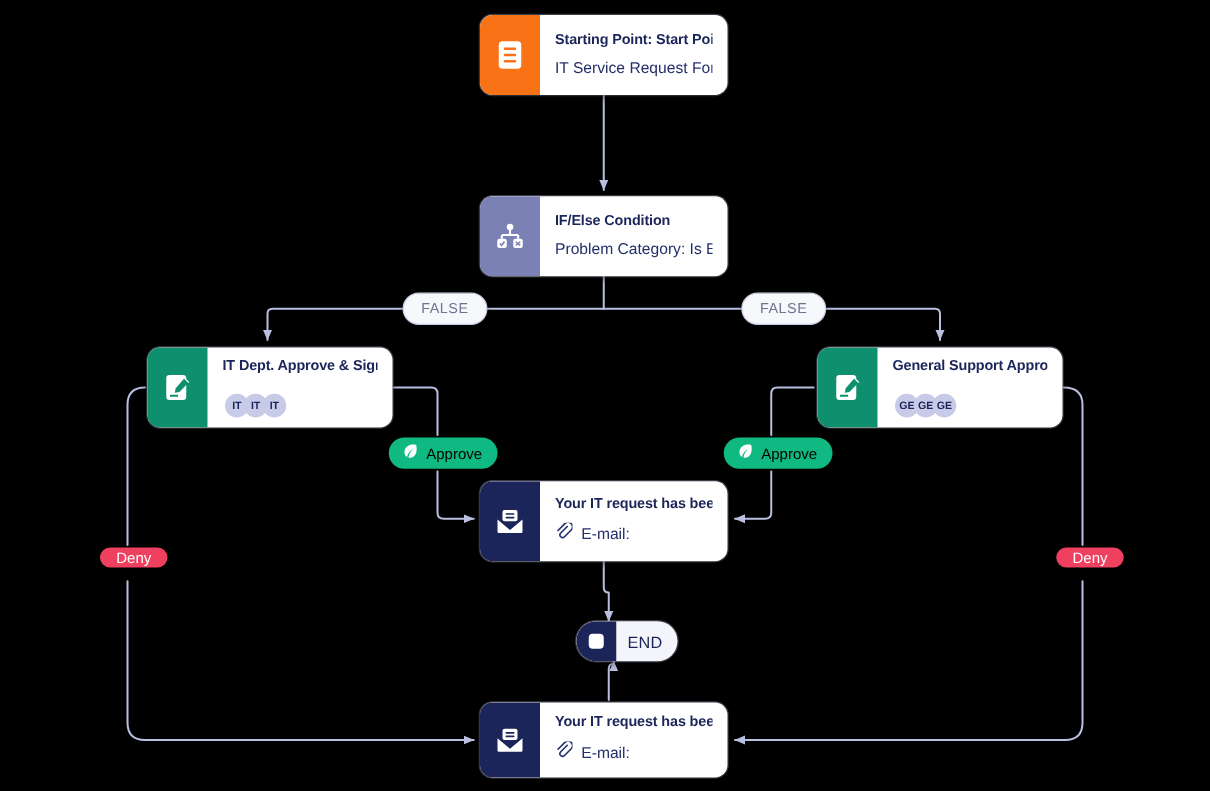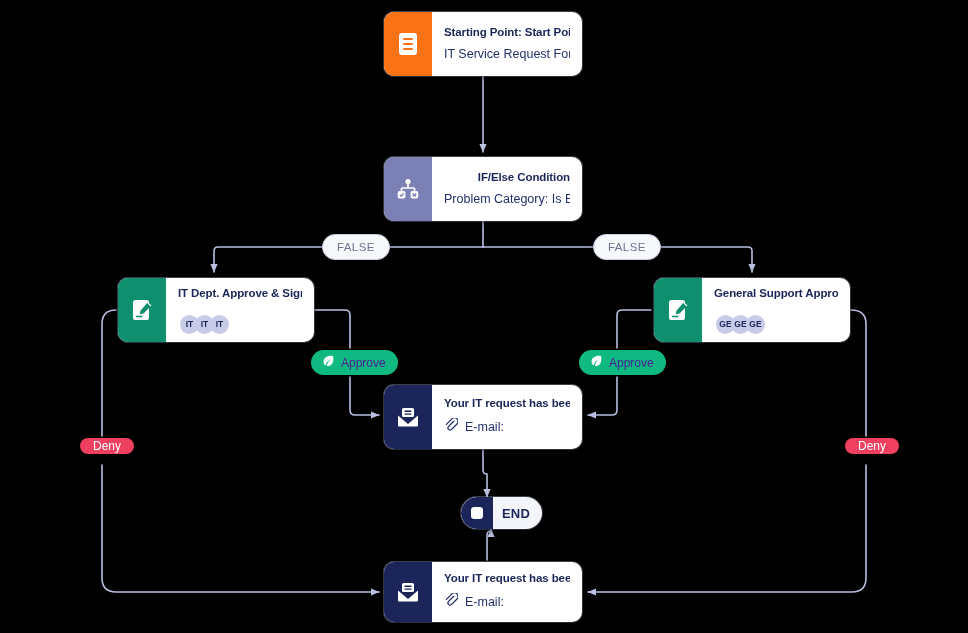--- a/index.html
+++ b/index.html
@@ -128,21 +128,21 @@
     border: 1px solid #c9cde4;
     color: #6e7390;
     font-size: 11.5px;
     letter-spacing: 0.4px;
     box-shadow: 0 1px 3px rgba(0,0,0,0.35);
   }
   .pill-approve {
     height: 25px;
     padding: 0 12px 0 10px;
     background: #10b981;
-    color: #4c1d95;
+    color: #000000;
     font-size: 12px;
     gap: 6px;
     box-shadow: 0 1px 3px rgba(0,0,0,0.35);
   }
   .pill-deny {
     height: 16px;
     padding: 0 13px;
     background: #ef4060;
     color: #ffffff;
     font-size: 12px;
@@ -165,21 +165,21 @@
     height: 32px;
     flex: 0 0 32px;
     background: #1b2559;
     display: flex;
     align-items: center;
     justify-content: center;
     border-radius: 999px 6px 6px 999px;
   }
   .end-label {
     font-size: 13px;
-    font-weight: bold;
+    font-weight: normal;
     color: #1b2559;
     padding: 0 12px 0 9px;
     letter-spacing: 0.2px;
   }
 </style>
 </head>
 <body>
 
 <div id="canvas">
 
@@ -225,21 +225,21 @@
         <rect x="5" y="11" width="10" height="2" rx="1" fill="#f97316"></rect>
         <rect x="5" y="16" width="10" height="2" rx="1" fill="#f97316"></rect>
       </svg>
     </div>
     <div class="node-body">
       <div class="node-title">Starting Point: Start Point</div>
       <div class="node-sub">IT Service Request Form</div>
     </div>
   </div>
 
-  <div class="node" style="left:384px; top:157px; width:198px; height:64px;text-align:right;">
+  <div class="node" style="left:384px; top:157px; width:198px; height:64px;">
     <div class="node-icon panel-purple">
       <svg width="24" height="24" viewBox="0 0 24 24" aria-hidden="true">
         <circle cx="12" cy="4.5" r="2.6" fill="#ffffff"></circle>
         <path d="M12 7 L12 11 M5.5 11 L18.5 11 M5.5 11 L5.5 14 M18.5 11 L18.5 14" stroke="#ffffff" stroke-width="1.7" fill="none"></path>
         <rect x="1.8" y="14" width="7.6" height="7.4" rx="1.6" fill="#ffffff"></rect>
         <rect x="14.6" y="14" width="7.6" height="7.4" rx="1.6" fill="#ffffff"></rect>
         <path d="M3.9 17.8 L5.3 19.2 L7.6 16.3" stroke="#7b80b5" stroke-width="1.3" fill="none"></path>
         <path d="M16.6 16.4 L20.2 19.4 M20.2 16.4 L16.6 19.4" stroke="#7b80b5" stroke-width="1.3"></path>
       </svg>
     </div>

